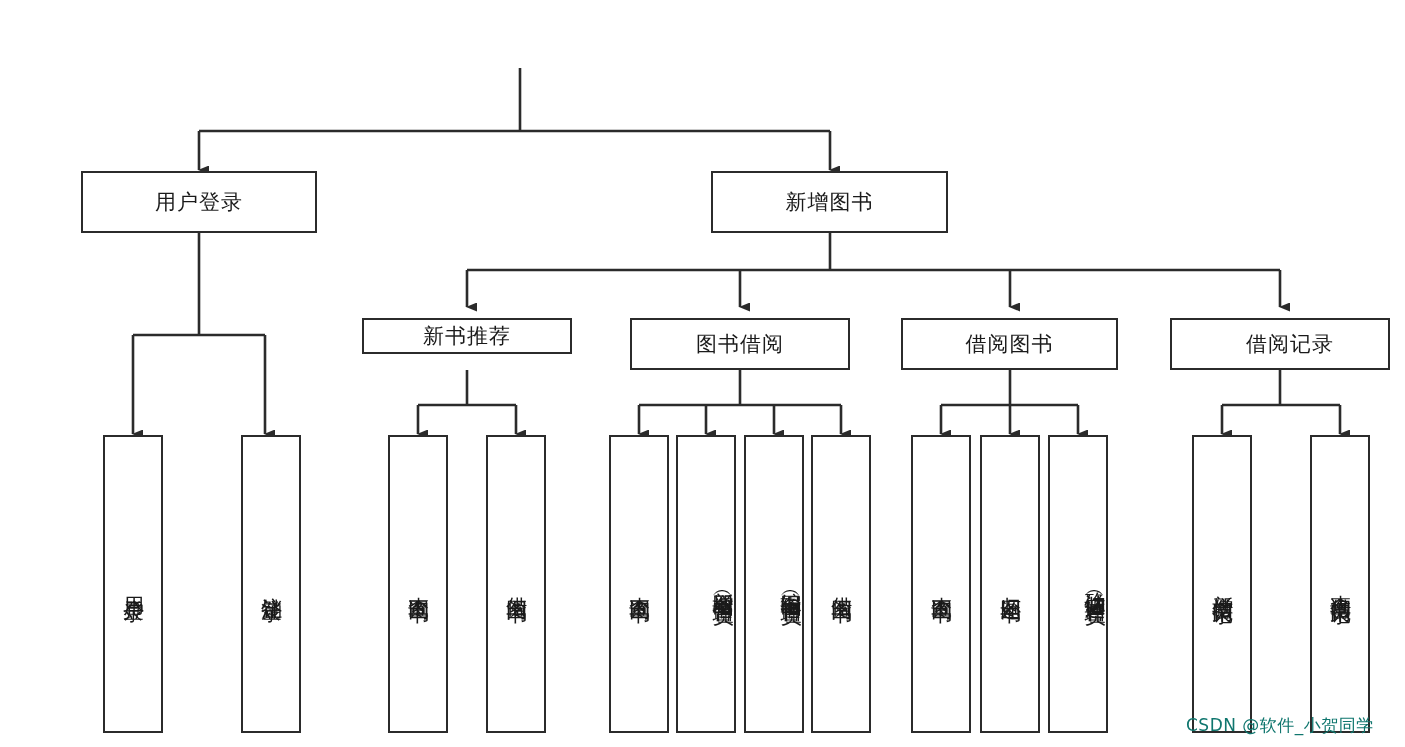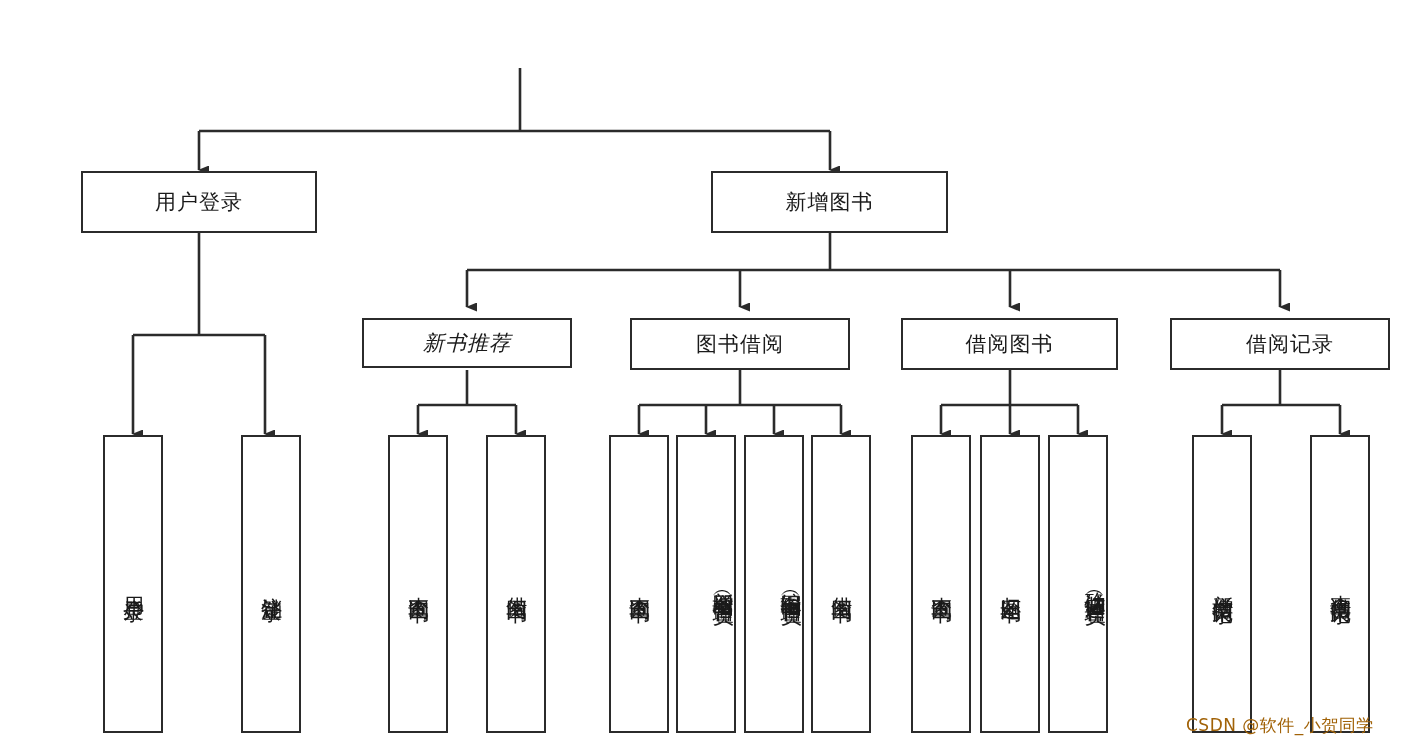--- a/index.html
+++ b/index.html
@@ -9,21 +9,21 @@
   .node{position:absolute;box-sizing:border-box;border:2.5px solid #2b2b2b;
         background:#ffffff;display:flex;align-items:center;justify-content:center;
         color:#1a1a1a;}
   .node.h{font-size:21px;letter-spacing:1px;}
   .node.v{writing-mode:vertical-rl;text-orientation:upright;
           font-size:21px;letter-spacing:2px;line-height:1.12;
           padding:8px 0;align-items:flex-start;justify-content:center;}
   .node.v.top{align-items:flex-start;}
   .node.v.mid{align-items:center;}
   #watermark{position:absolute;left:1186px;top:714px;font-size:17px;
-             color:#a16207;letter-spacing:0.5px;white-space:nowrap;
+             color:#0f766e;letter-spacing:0.5px;white-space:nowrap;
              pointer-events:none;}
   svg.links{position:absolute;left:0;top:0;width:1405px;height:747px;
             pointer-events:none;}
 </style>
 </head>
 <body>
 
 <div id="diagram">
 
   <svg class="links" viewBox="0 0 1405 747">
@@ -73,21 +73,21 @@
       <path d="M1222,405 L1340,405"></path>
       <path d="M1222,405 L1222,434" marker-end="url(#ar)"></path>
       <path d="M1340,405 L1340,434" marker-end="url(#ar)"></path>
     </g>
   </svg>
 
 
   <div class="node h" style="left:81px;top:171px;width:236px;height:62px;">用户登录</div>
   <div class="node h" style="left:711px;top:171px;width:237px;height:62px;">新增图书</div>
 
-  <div class="node h" style="left:362px;top:318px;width:210px;height:50px;font-style:italic;">新书推荐</div>
+  <div class="node h" style="left:362px;top:318px;width:210px;height:36px;">新书推荐</div>
   <div class="node h" style="left:630px;top:318px;width:220px;height:52px;">图书借阅</div>
   <div class="node h" style="left:901px;top:318px;width:217px;height:52px;">借阅图书</div>
   <div class="node h" style="left:1170px;top:318px;width:220px;height:52px;padding-left:20px;">借阅记录</div>
 
   <div class="node v mid" style="left:103px;top:435px;width:60px;height:298px;">用户登录</div>
   <div class="node v mid" style="left:241px;top:435px;width:60px;height:298px;">注销登录</div>
 
   <div class="node v mid" style="left:388px;top:435px;width:60px;height:298px;">查询图书</div>
   <div class="node v mid" style="left:486px;top:435px;width:60px;height:298px;">借阅图书</div>
 

